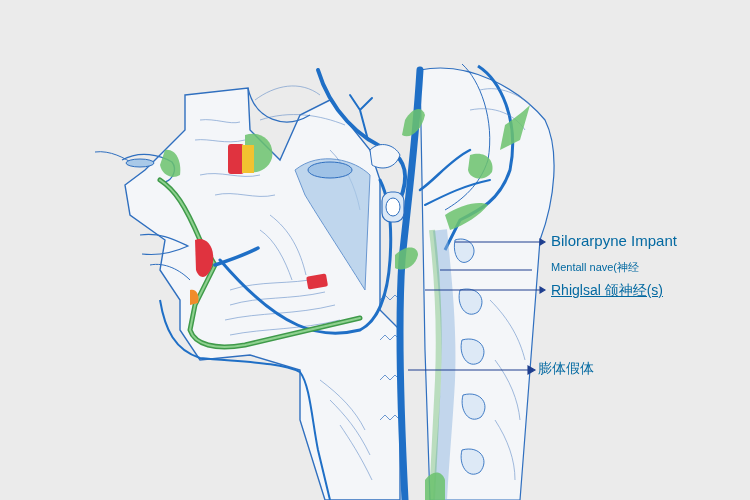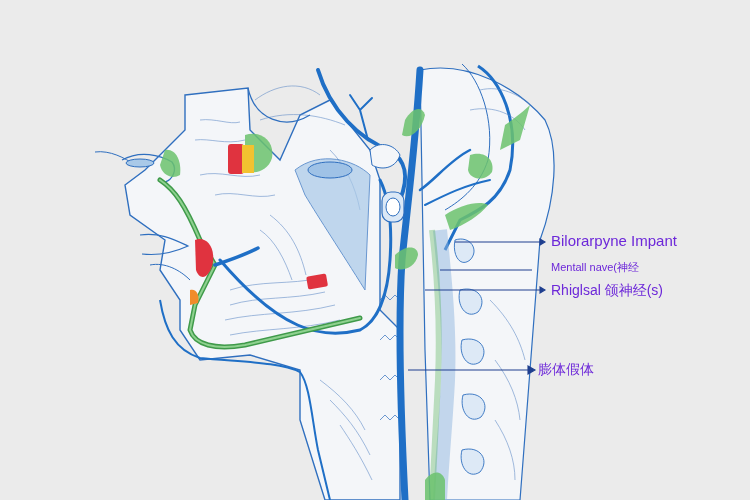--- a/index.html
+++ b/index.html
@@ -5,29 +5,29 @@
   html, body { margin: 0; padding: 0; }
   body {
     width: 750px; height: 500px; overflow: hidden;
     background: #ebebeb;
     font-family: "Liberation Sans", "DejaVu Sans", sans-serif;
     position: relative;
   }
   #diagram { position: absolute; left: 0; top: 0; width: 750px; height: 500px; }
   .label {
     position: absolute;
-    color: #6d28d9;
+    color: #0369a1;
     font-family: "Liberation Sans", "DejaVu Sans", sans-serif;
     white-space: nowrap;
     line-height: 1;
   }
   .lbl-1 { left: 551px; top: 233px; font-size: 15px; }
   .lbl-2 { left: 551px; top: 262px; font-size: 11px; }
-  .lbl-3 { left: 551px; top: 283px; font-size: 14px; }
-  .lbl-4 { left: 538px; top: 362px; font-size: 14px; }
+  .lbl-3 { left: 551px; top: 283px; font-size: 14px; text-decoration: underline; }
+  .lbl-4 { left: 538px; top: 362px; font-size: 14px; font-family: Liberation Mono, monospace; }
 </style>
 </head>
 <body>
 
 <svg id="diagram" viewBox="0 0 750 500" xmlns="http://www.w3.org/2000/svg">
 
   <g>
     <path d="M185 95 L248 88 L250 130 L280 160 L300 115 L330 100 L370 150 L380 180 L380 310 L400 330 L400 500 L325 500 L300 420 L300 370 L250 355 L200 360 L180 330 L180 300 L160 270 L165 240 L130 215 L125 185 L145 170 L155 160 L175 140 L185 130 Z" fill="#f4f6f9" stroke="#2f6fbf" stroke-width="1.4"></path>
 
     <path d="M122 160 C140 150 160 155 172 162 C178 170 172 180 165 182" fill="none" stroke="#2f6fbf" stroke-width="1.3"></path>

